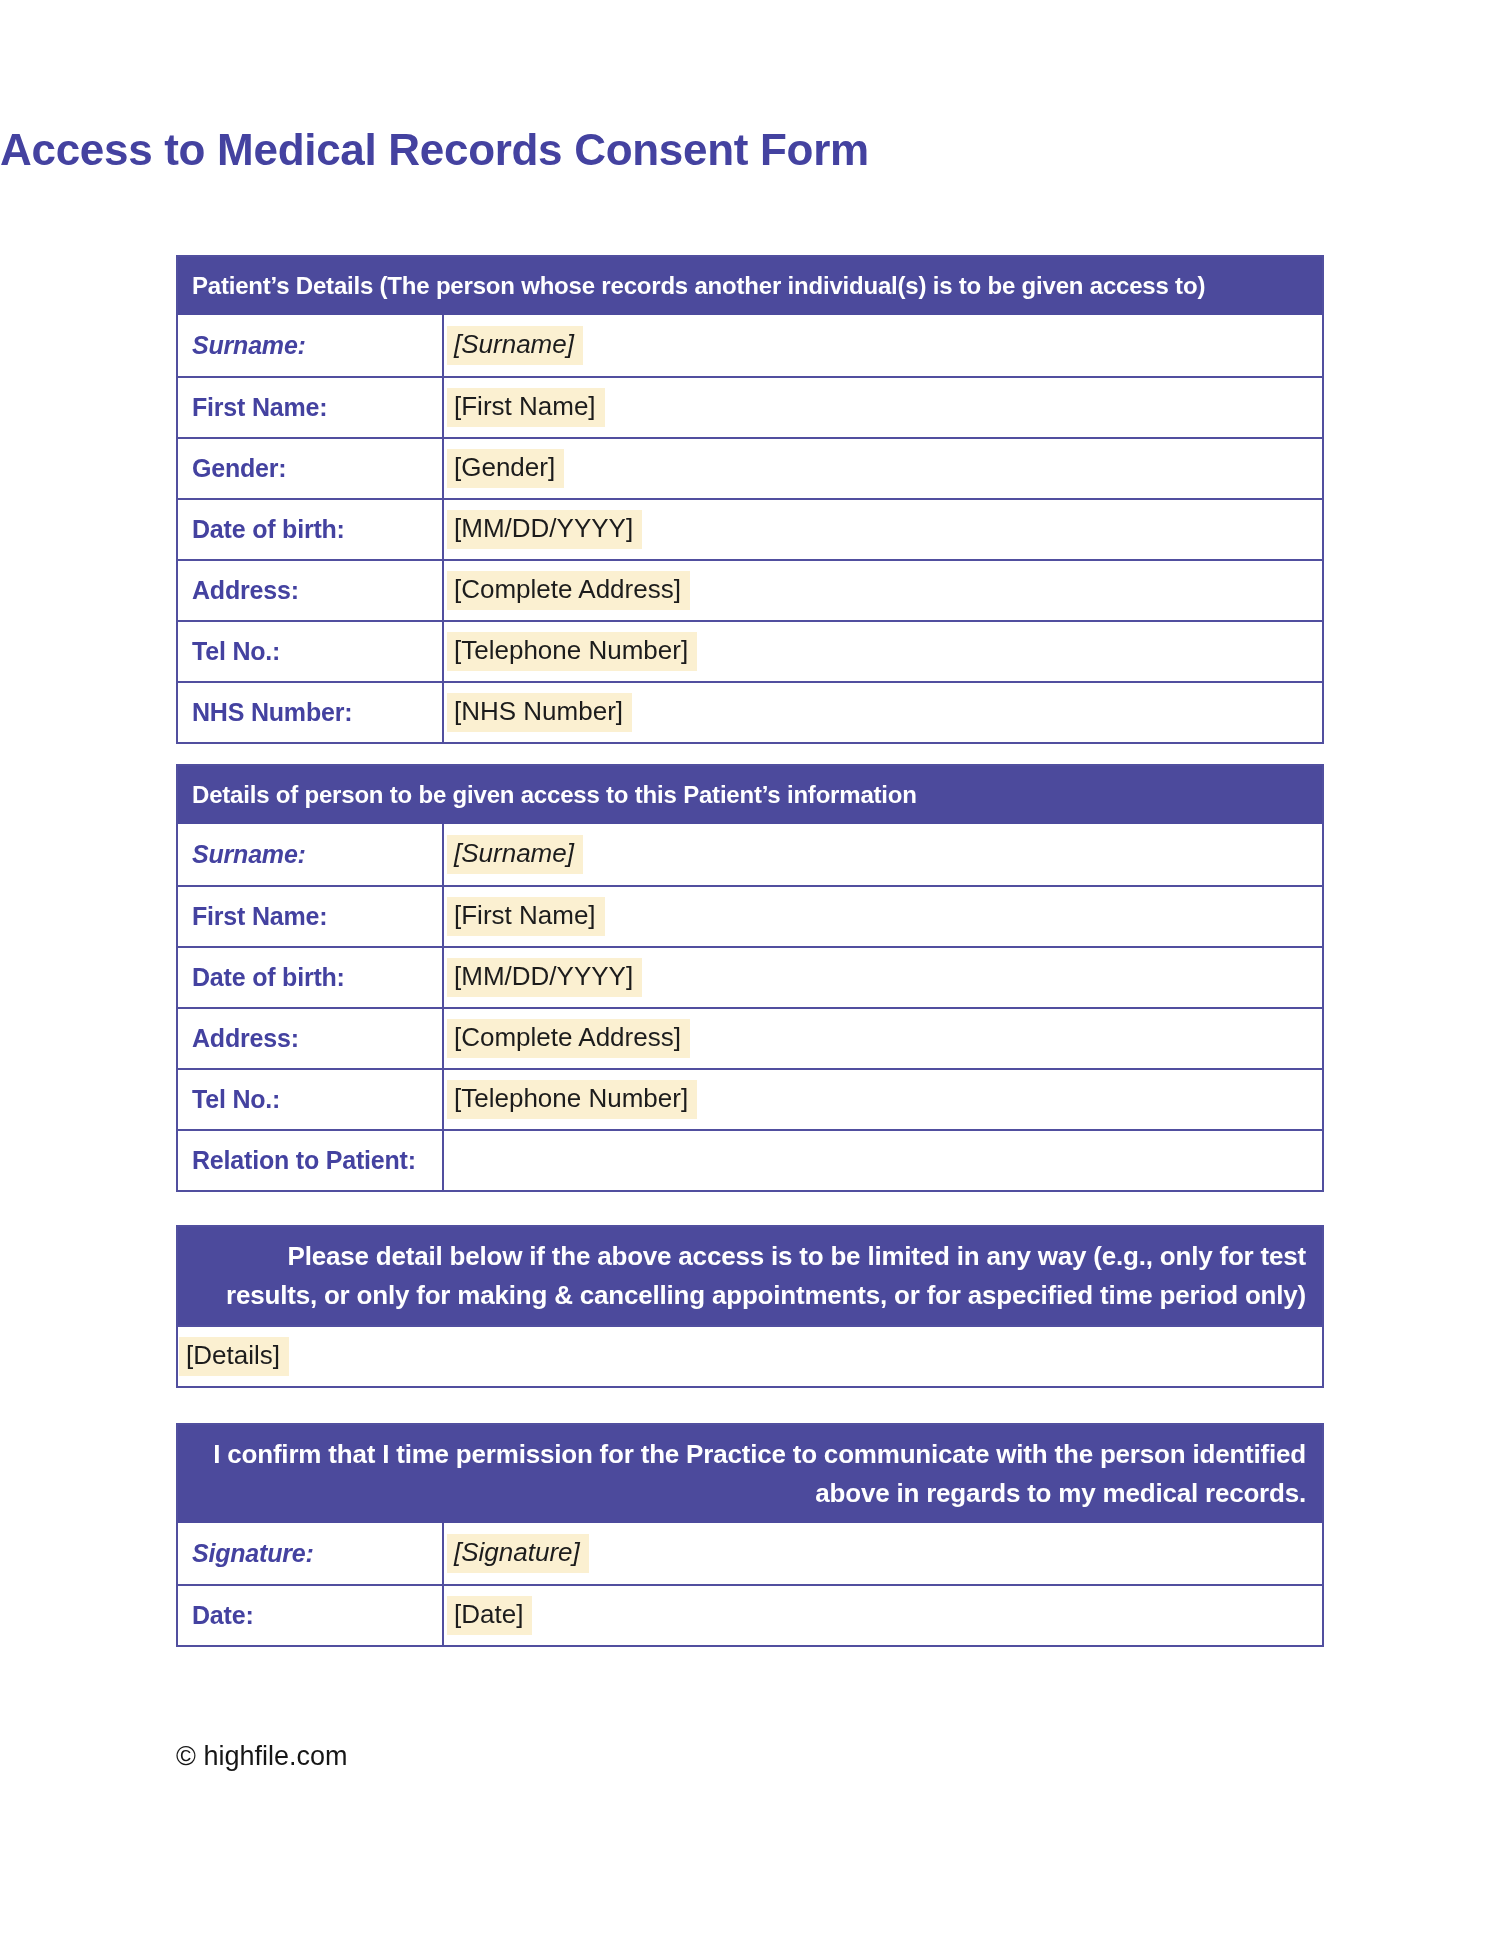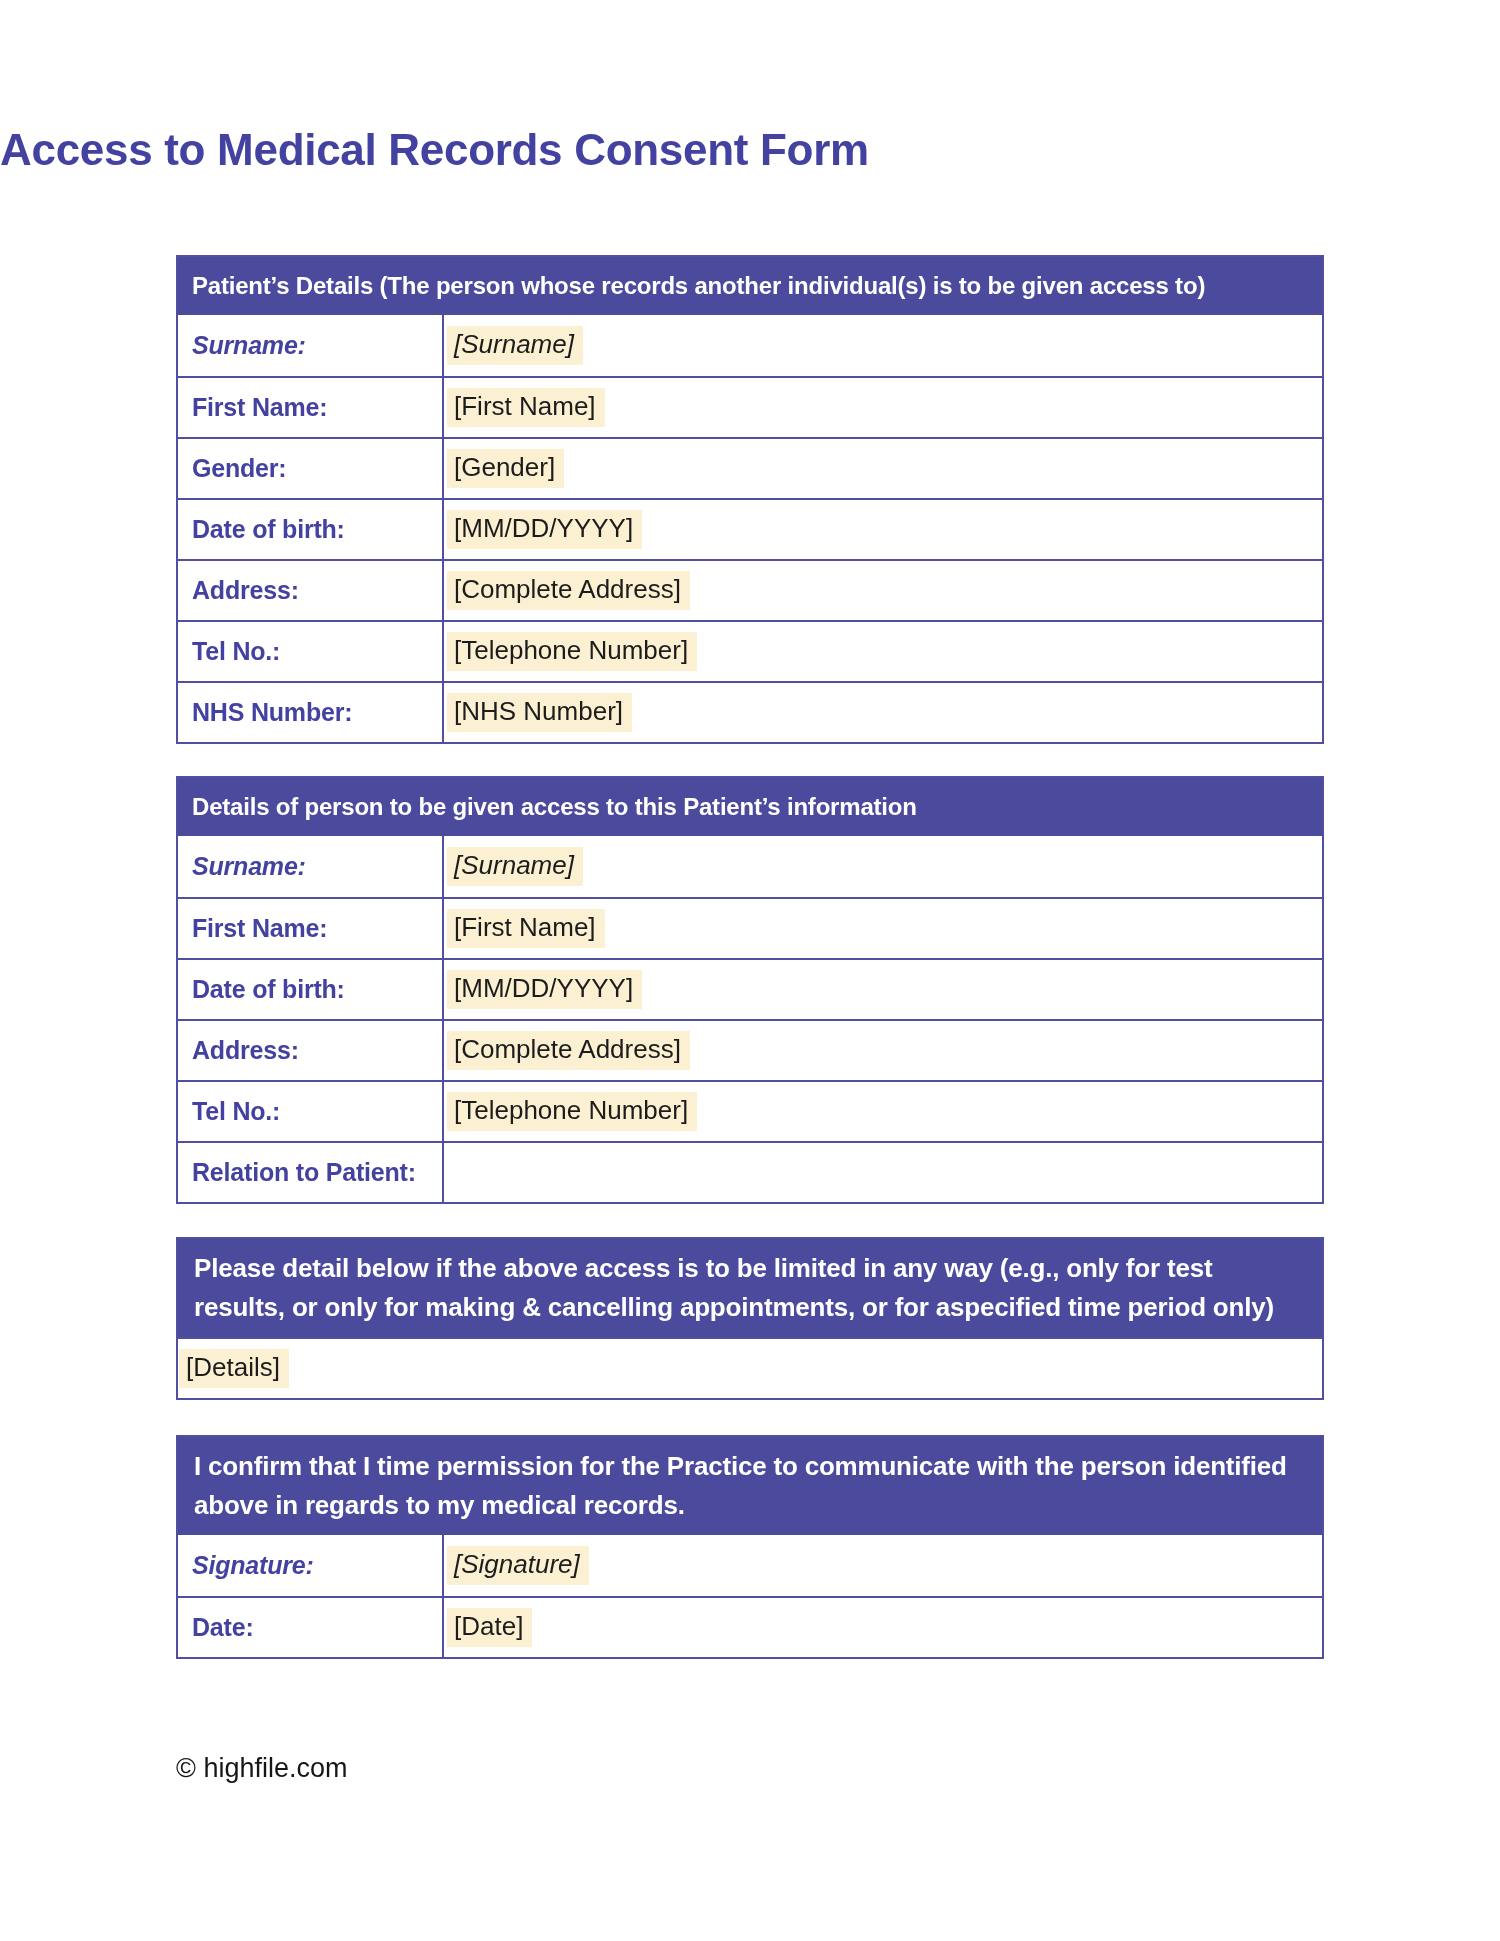--- a/index.html
+++ b/index.html
@@ -16,25 +16,25 @@
     font-family:"Liberation Sans",sans-serif;padding-top:122px;overflow:hidden;
   }
   .page-title{
     margin:0;text-align:left;font-size:44px;line-height:1.25;font-weight:bold;
     color:var(--label);letter-spacing:-0.3px;
   }
   .tbl{
     width:1148px;margin-left:176px;border:2px solid var(--border);background:#fff;
   }
   #tbl1{margin-top:78px;}
-  #tbl2{margin-top:32px;}
+  #tbl2{margin-top:20px;}
   #tbl3{margin-top:33px;}
   #tbl4{margin-top:35px;}
   .sec-header{
-    background:var(--accent);color:#ffffff;font-weight:bold;
+    background:var(--accent);color:#ffffff;font-weight:bold;text-align:right;
   }
   .sec-header.single{
     height:58px;display:flex;align-items:center;padding:0 14px;
     font-size:24px;white-space:nowrap;letter-spacing:-0.2px;
   }
   .sec-header.multi{
     padding:10px 16px;font-size:26px;line-height:1.5;letter-spacing:-0.2px;
   }
   .row{display:flex;border-top:2px solid var(--border);height:61px;}
   .rows .row:first-child{border-top:none;font-style:italic;}

